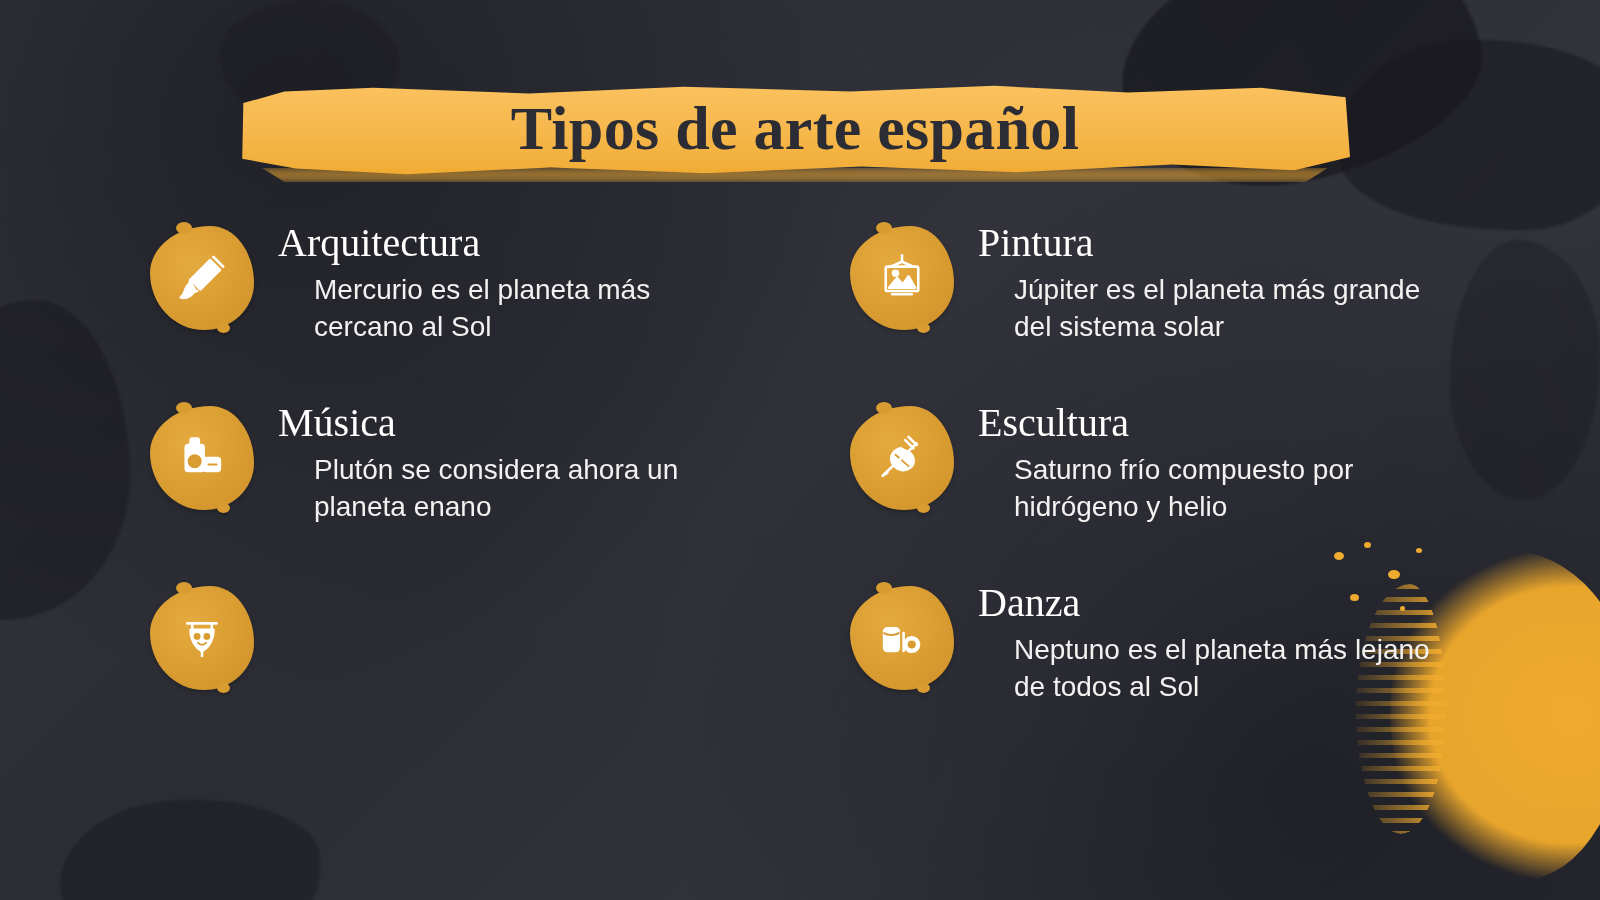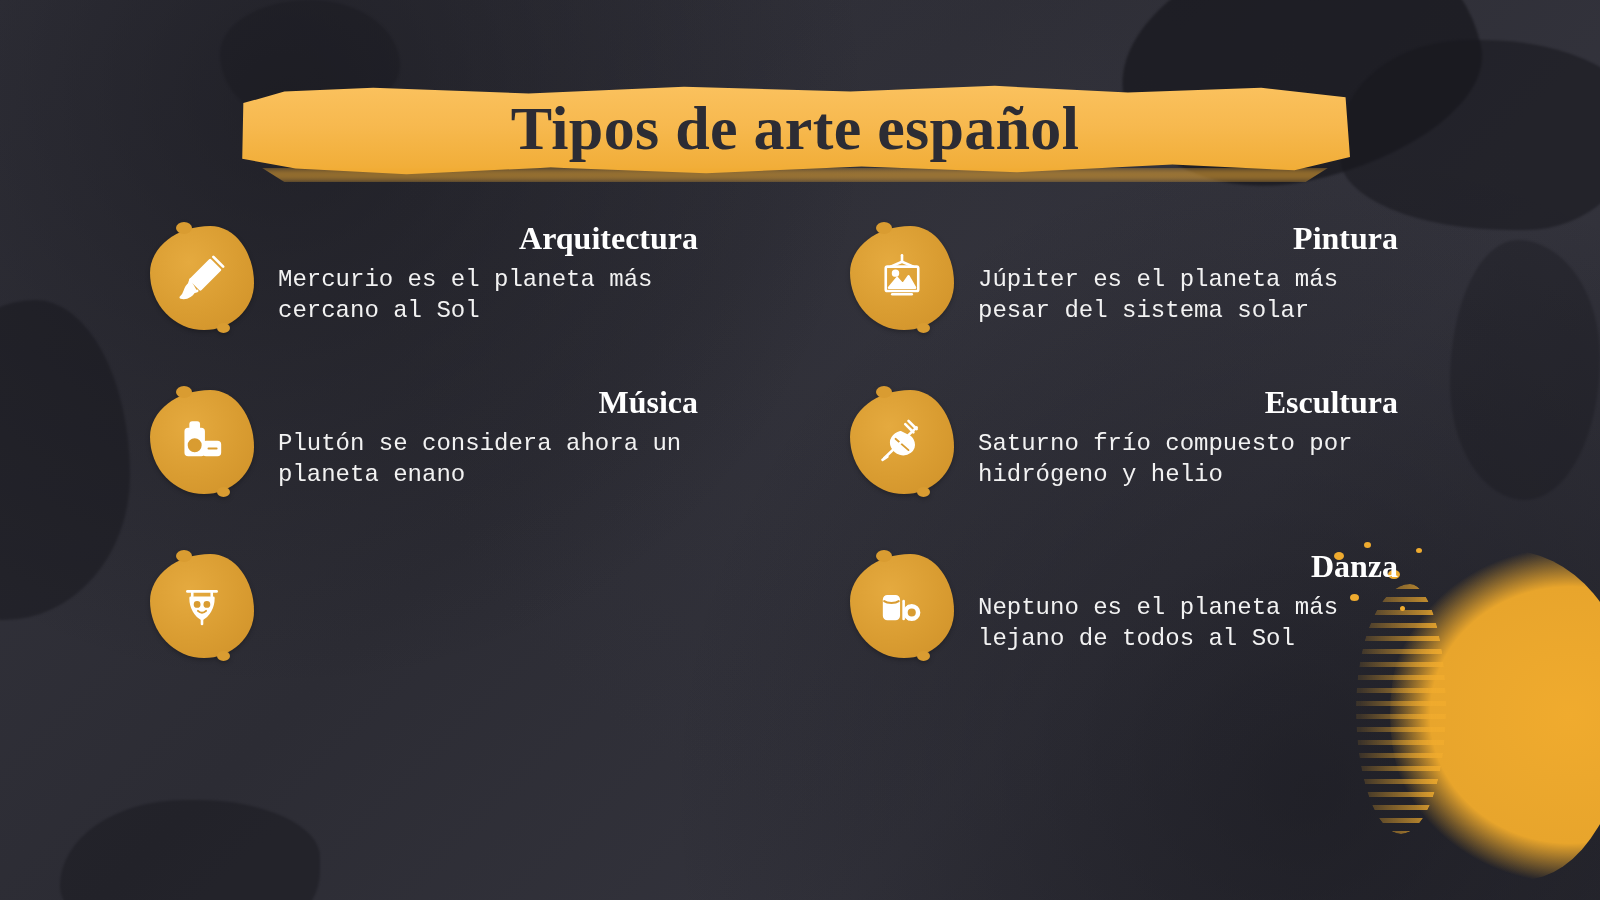--- a/index.html
+++ b/index.html
@@ -197,33 +197,33 @@
     background: #d99c31;
     border-radius: 50%;
     bottom: -3px; right: 24px;
   }
   .blob svg { width: 52px; height: 52px; display: block; position: relative; z-index: 2; }
 
   .texts { padding-top: 0; }
 
   .item-title {
     font-family: "Liberation Serif", serif;
-    font-weight: bold;
-    font-size: 32px;
+    font-weight: normal;
+    font-size: 40px;
     line-height: 1.05;
     color: #ffffff;
     margin-bottom: 8px;
-    text-align: right;
   }
   .item-desc {
-    font-family: Liberation Mono, monospace;
-    font-size: 24px;
+    font-family: Liberation Sans, sans-serif;
+    font-size: 28px;
     line-height: 1.32;
     color: #f2f2f2;
     max-width: 420px;
+    margin-left: 36px;
   }
 </style>
 </head>
 <body>
 
 <div class="slide">
 
   <div class="ink b1"></div>
   <div class="ink b2"></div>
   <div class="ink b3"></div>
@@ -274,21 +274,21 @@
             <path d="M32 12 L18 18 M32 12 L46 18"></path>
             <rect x="12" y="18" width="40" height="30" rx="2" fill="none"></rect>
             <path d="M16 44 L26 32 L33 40 L40 30 L48 44 Z" fill="#ffffff" stroke="#ffffff"></path>
             <circle cx="24" cy="26" r="3" fill="#ffffff"></circle>
             <path d="M20 52 L44 52"></path>
           </svg>
         </span>
       </div>
       <div class="texts">
         <div class="item-title">Pintura</div>
-        <div class="item-desc">Júpiter es el planeta más pesar del sistema solar</div>
+        <div class="item-desc">Júpiter es el planeta más grande del sistema solar</div>
       </div>
     </div>
 
     <div class="item">
       <div class="blob">
         <span>
           <svg viewBox="0 0 64 64" fill="none" stroke="#ffffff" stroke-width="3.2" stroke-linecap="round" stroke-linejoin="round">
             <rect x="12" y="16" width="22" height="32" rx="3" fill="#ffffff" stroke="#ffffff"></rect>
             <rect x="18" y="8" width="10" height="8" rx="2" fill="#ffffff" stroke="#ffffff"></rect>
             <circle cx="23" cy="36" r="7" fill="#d99c31" stroke="#d99c31"></circle>

